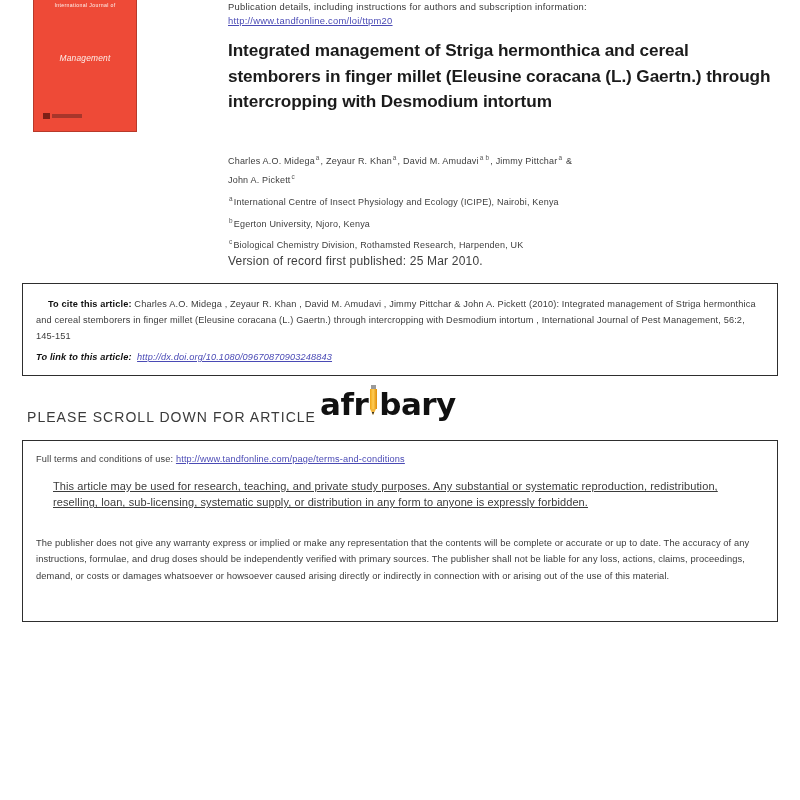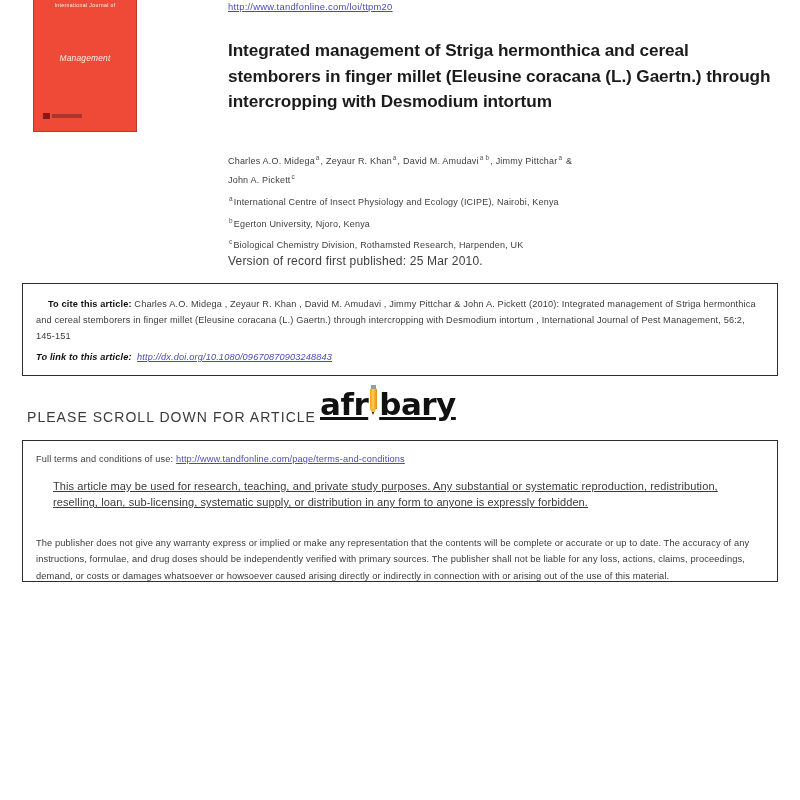--- a/index.html
+++ b/index.html
@@ -159,21 +159,21 @@
   .box-cite {
     left: 22px;
     top: 283px;
     width: 756px;
     height: 93px;
   }
   .box-terms {
     left: 22px;
     top: 440px;
     width: 756px;
-    height: 142px;
+    height: 182px;
   }
 
   .cite-block {
     position: absolute;
     left: 13px;
     top: 12px;
     right: 12px;
     font-size: 9.2px;
     line-height: 16px;
     color: #3b3b3b;
@@ -244,21 +244,20 @@
     top: 382px;
     height: 34px;
     display: flex;
     align-items: baseline;
     font-family: "DejaVu Sans", sans-serif;
     font-weight: bold;
     font-size: 31px;
     line-height: 31px;
     color: #111111;
     letter-spacing: -0.5px;
-    text-decoration: underline;
   }
   .afribary .pencil {
     position: relative;
     display: inline-block;
     width: 9px;
     height: 33px;
     margin: 0 1px;
     top: 3px;
   }
   .afribary .pencil .eraser {
@@ -298,20 +297,21 @@
     <div class="cover-eyebrow">International Journal of</div>
     <div class="cover-mgmt">Management</div>
     <div class="cover-publisher">
       <span class="mark"></span>
       <span class="pname"></span>
     </div>
   </div>
 </div>
 
 <div class="pub-details">
+  <div>Publication details, including instructions for authors and subscription information:</div>
   <a class="pub-link" href="#">http://www.tandfonline.com/loi/ttpm20</a>
 </div>
 
 <div class="article-title">Integrated management of Striga hermonthica and cereal stemborers in finger millet (Eleusine coracana (L.) Gaertn.) through intercropping with Desmodium intortum</div>
 
 <div class="authors">
   <span>Charles A.O. Midega</span><sup class="mk">a</sup><span>, Zeyaur R. Khan</span><sup class="mk">a</sup><span>, David M. Amudavi</span><sup class="mk">a b</sup><span>, Jimmy Pittchar</span><sup class="mk">a</sup><span> &amp;</span>
   <div><span>John A. Pickett</span><sup class="mk">c</sup></div>
 </div>
 

